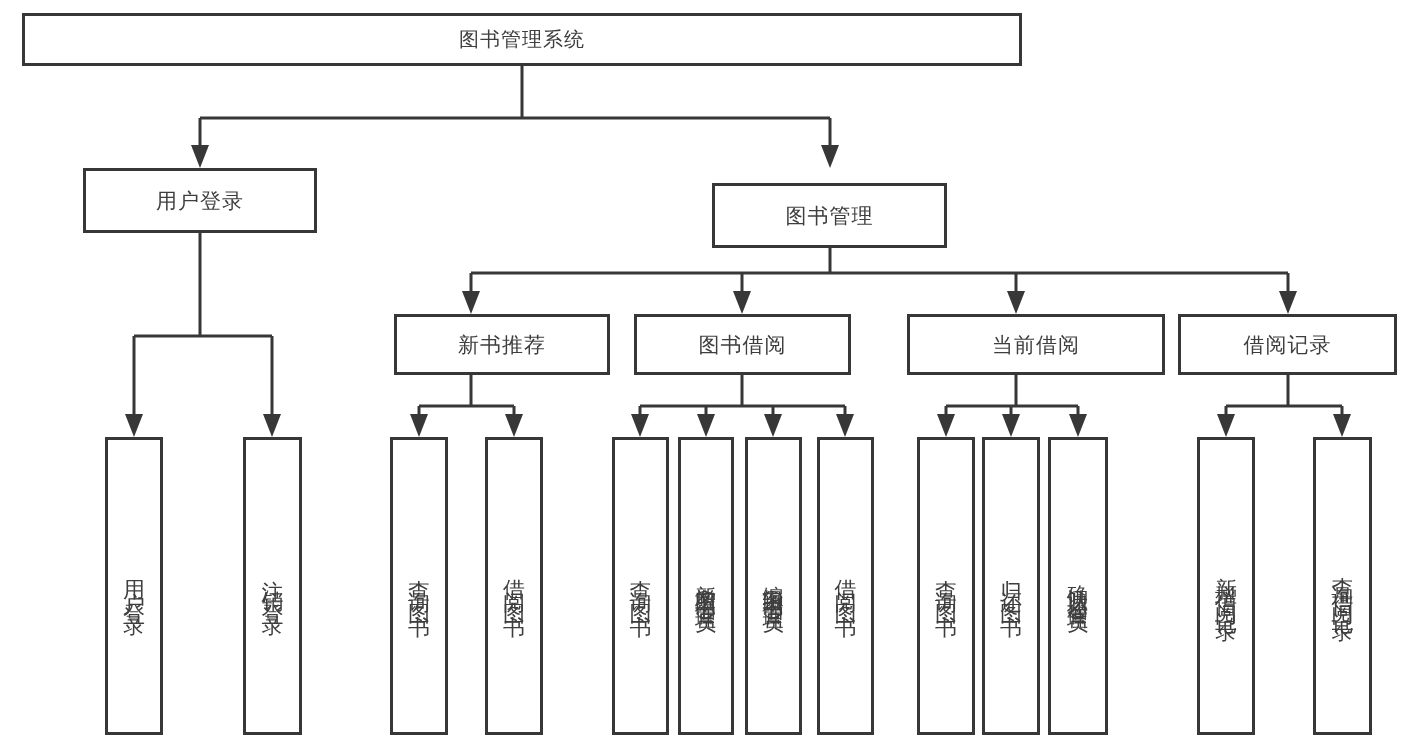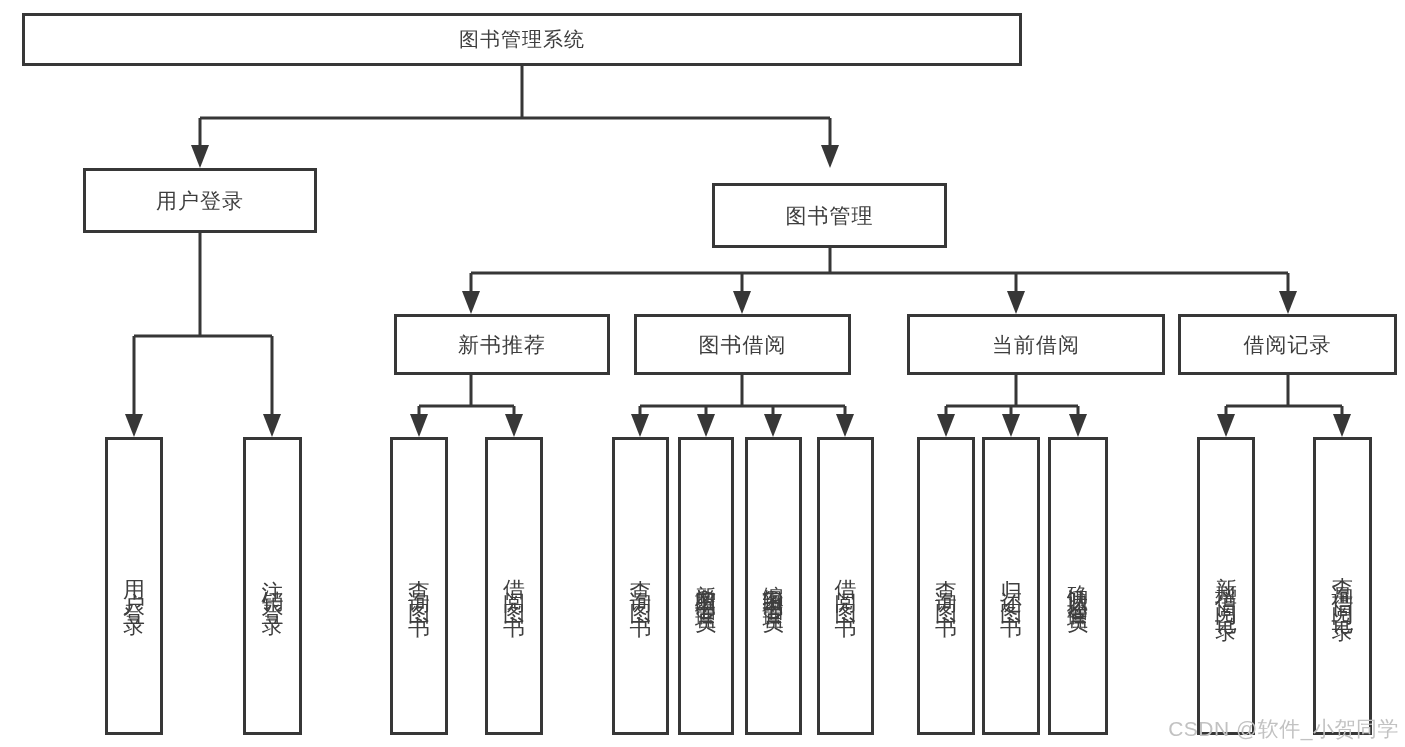--- a/index.html
+++ b/index.html
@@ -147,15 +147,14 @@
     <span>确认归还（管理员）</span>
   </div>
 
   <div class="box vbox mid" style="left:1197px;top:437px;width:58px;height:298px;">
     <span>新增借阅记录</span>
   </div>
   <div class="box vbox mid" style="left:1313px;top:437px;width:59px;height:298px;">
     <span>查询借阅记录</span>
   </div>
 
-  <div id="watermark">CSDN @软件_小贺同学</div>
 
 </div>
 
 </body></html>

